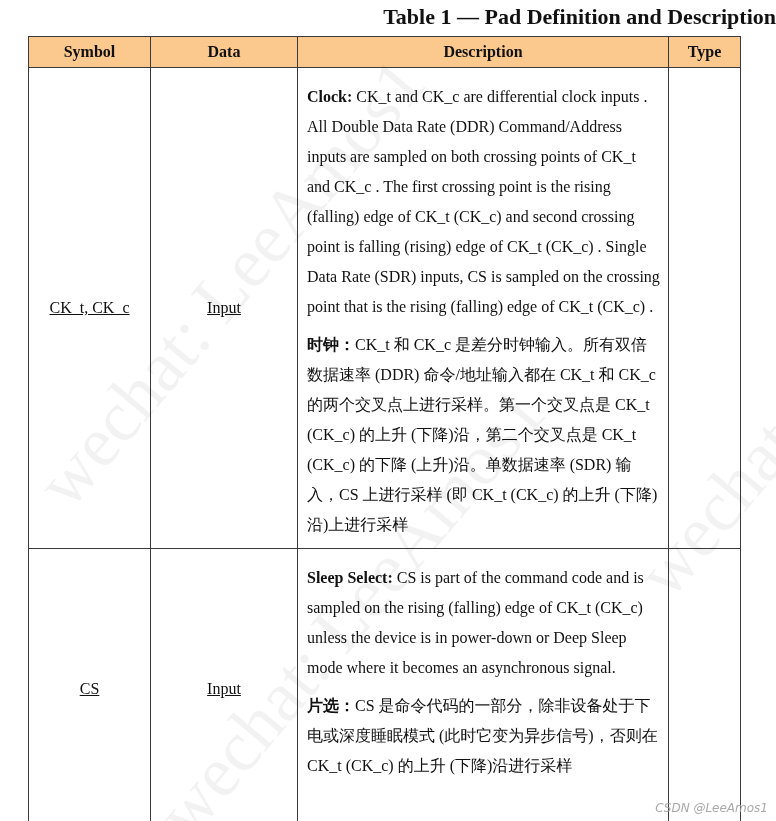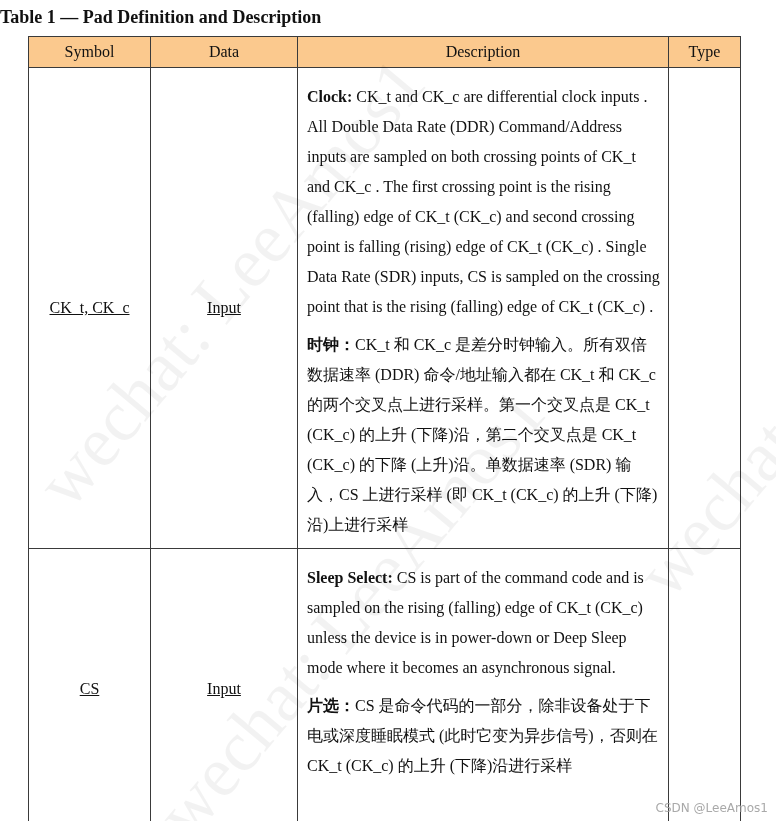--- a/index.html
+++ b/index.html
@@ -13,42 +13,42 @@
       position: relative;
       overflow: hidden;
       font-family: "Liberation Serif", "DejaVu Serif", serif;
       color: #111111;
     }
     .title {
       position: absolute;
       left: 0;
       top: 4px;
       width: 776px;
-      text-align: left;
+      text-align: right;
       font-weight: bold;
-      font-size: 18px;
+      font-size: 22px;
       letter-spacing: 0px;
       line-height: 26px;
     }
     table.pad-table {
       position: absolute;
       left: 28px;
       top: 36px;
       width: 712px;
       border-collapse: collapse;
       table-layout: fixed;
     }
     table.pad-table th,
     table.pad-table td {
       border: 1.5px solid #3a3a3a;
       padding: 0;
     }
     table.pad-table thead th {
       background: #FBC98E;
-      font-weight: normal;
+      font-weight: bold;
       font-size: 16px;
       height: 30px;
       text-align: center;
       vertical-align: middle;
     }
     table.pad-table td.center {
       text-align: center;
       vertical-align: middle;
       font-size: 16px;
       text-decoration: underline;
@@ -79,20 +79,21 @@
       transform-origin: left top;
       white-space: nowrap;
     }
     .csdn-mark {
       position: absolute;
       right: 8px;
       bottom: 6px;
       font-family: "DejaVu Sans", sans-serif;
       font-size: 12px;
       color: rgba(160,160,160,0.9);
+      font-style: italic;
     }
   </style>
 </head>
 <body>
 
 <div class="title">Table 1 — Pad Definition and Description</div>
 
 <table class="pad-table">
   <colgroup>
     <col style="width:122px">

